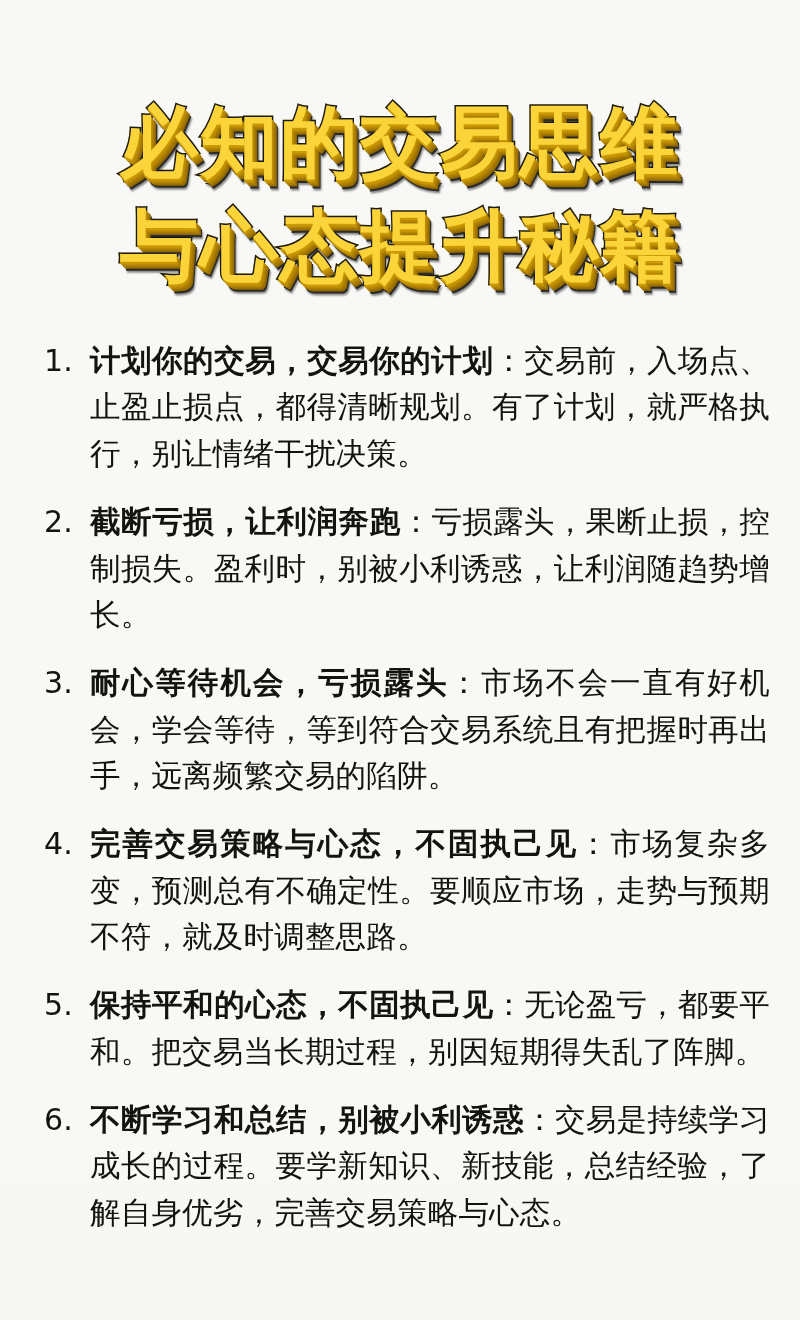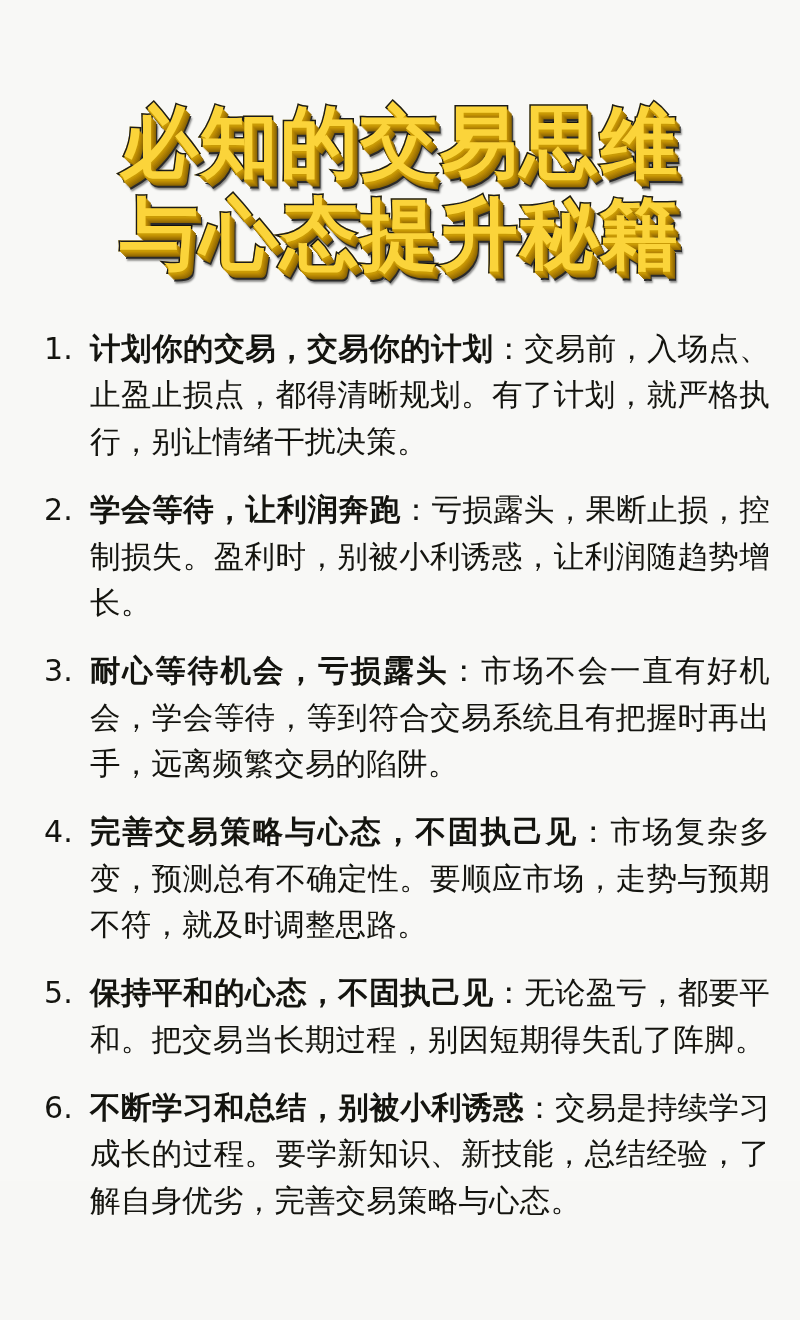--- a/index.html
+++ b/index.html
@@ -46,20 +46,21 @@
       4px 6px 0 #9b7103,
       5px 7px 0 #8d6602,
       6px 9px 0 #2a2a2a,
       7px 11px 2px rgba(0,0,0,0.45);
     background: linear-gradient(180deg, #fff4b0 0%, #ffd93b 42%, #f3b700 62%, #ffe978 100%);
     -webkit-background-clip: text;
     background-clip: text;
     display: block;
   }
   .title-line + .title-line {
+    margin-top: 12px;
   }
 
   
   .list {
     margin: 46px 0 0 0;
     padding: 0 30px 0 44px;
     list-style: none;
     counter-reset: item;
   }
   .list-item {
@@ -101,21 +102,21 @@
   <div class="title-block">
     <span class="title-line">必知的交易思维</span>
     <span class="title-line">与心态提升秘籍</span>
   </div>
 
   <ol class="list">
     <li class="list-item">
       <span class="item-num">1.</span><span class="item-lead">计划你的交易，交易你的计划</span><span class="item-body">：交易前，入场点、止盈止损点，都得清晰规划。有了计划，就严格执行，别让情绪干扰决策。</span>
     </li>
     <li class="list-item">
-      <span class="item-num">2.</span><span class="item-lead">学会等待，让利润奔跑</span><span class="item-body">：亏损露头，果断止损，控制损失。盈利时，别被小利诱惑，让利润随趋势增长。</span>
+      <span class="item-num">2.</span><span class="item-lead">截断亏损，让利润奔跑</span><span class="item-body">：亏损露头，果断止损，控制损失。盈利时，别被小利诱惑，让利润随趋势增长。</span>
     </li>
     <li class="list-item">
       <span class="item-num">3.</span><span class="item-lead">耐心等待机会，亏损露头</span><span class="item-body">：市场不会一直有好机会，学会等待，等到符合交易系统且有把握时再出手，远离频繁交易的陷阱。</span>
     </li>
     <li class="list-item">
       <span class="item-num">4.</span><span class="item-lead">完善交易策略与心态，不固执己见</span><span class="item-body">：市场复杂多变，预测总有不确定性。要顺应市场，走势与预期不符，就及时调整思路。</span>
     </li>
     <li class="list-item">
       <span class="item-num">5.</span><span class="item-lead">保持平和的心态，不固执己见</span><span class="item-body">：无论盈亏，都要平和。把交易当长期过程，别因短期得失乱了阵脚。</span>
     </li>

